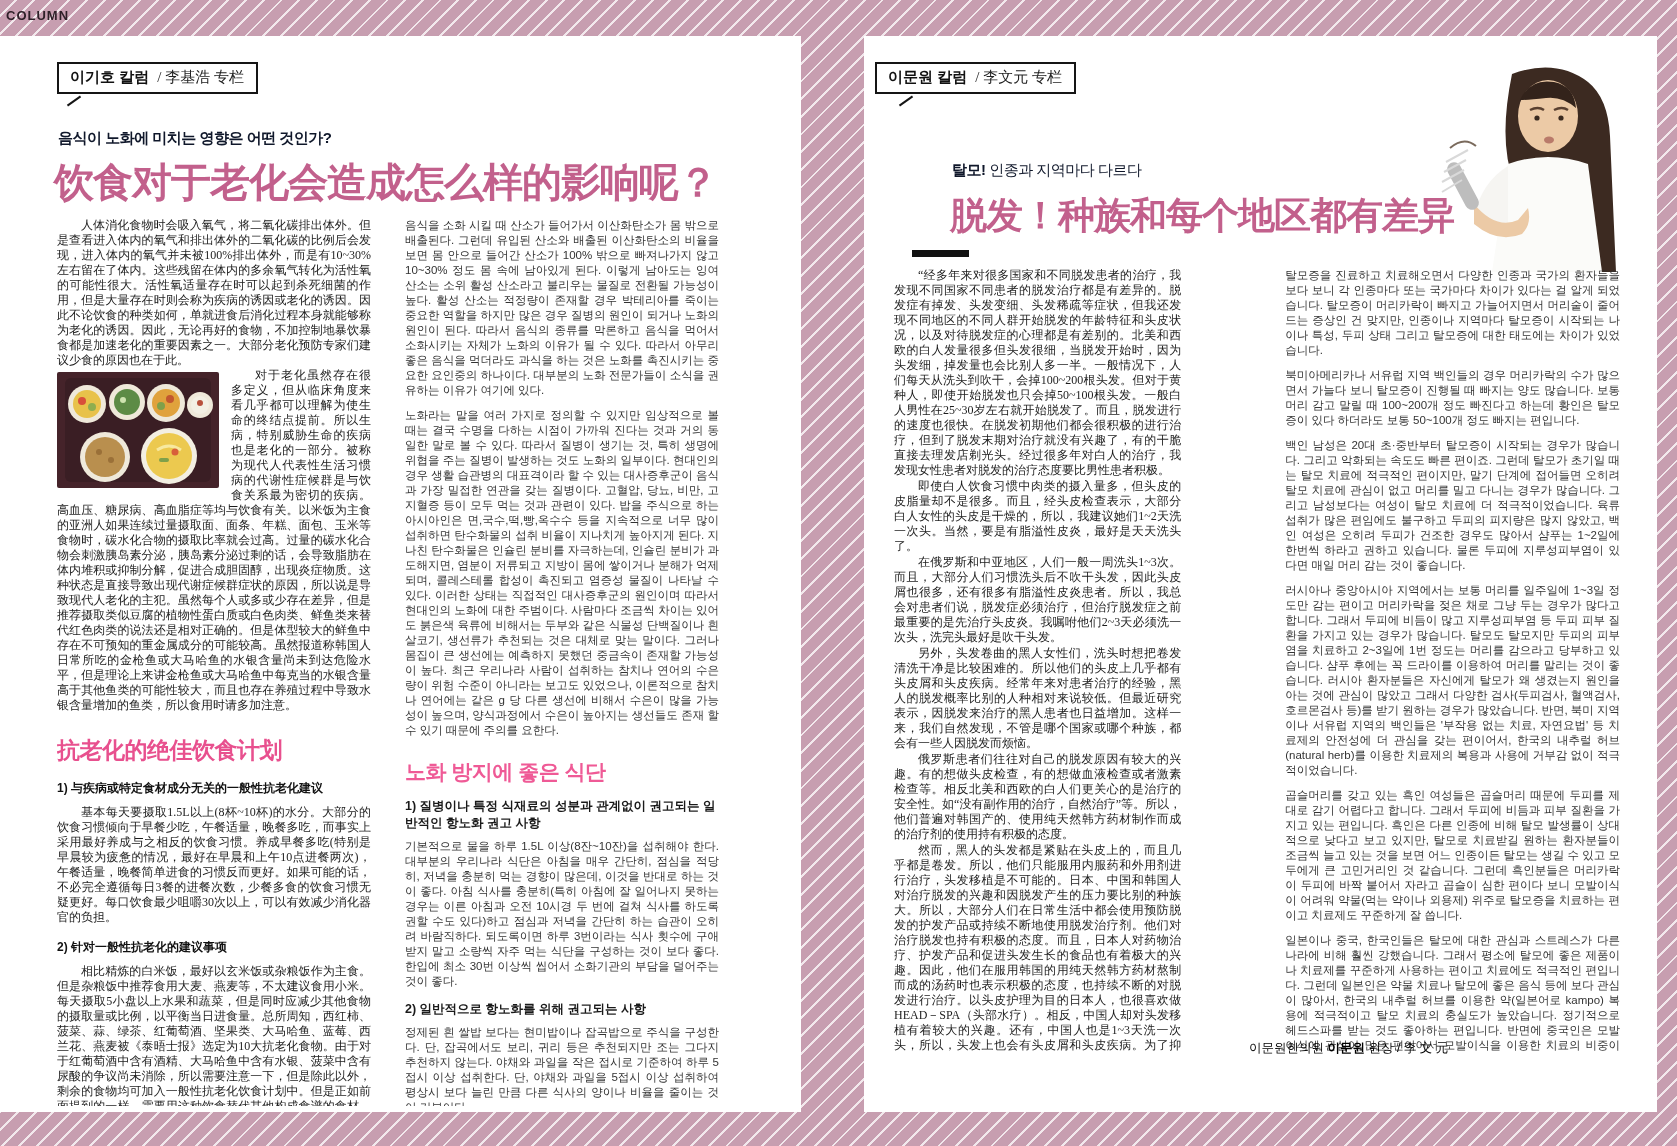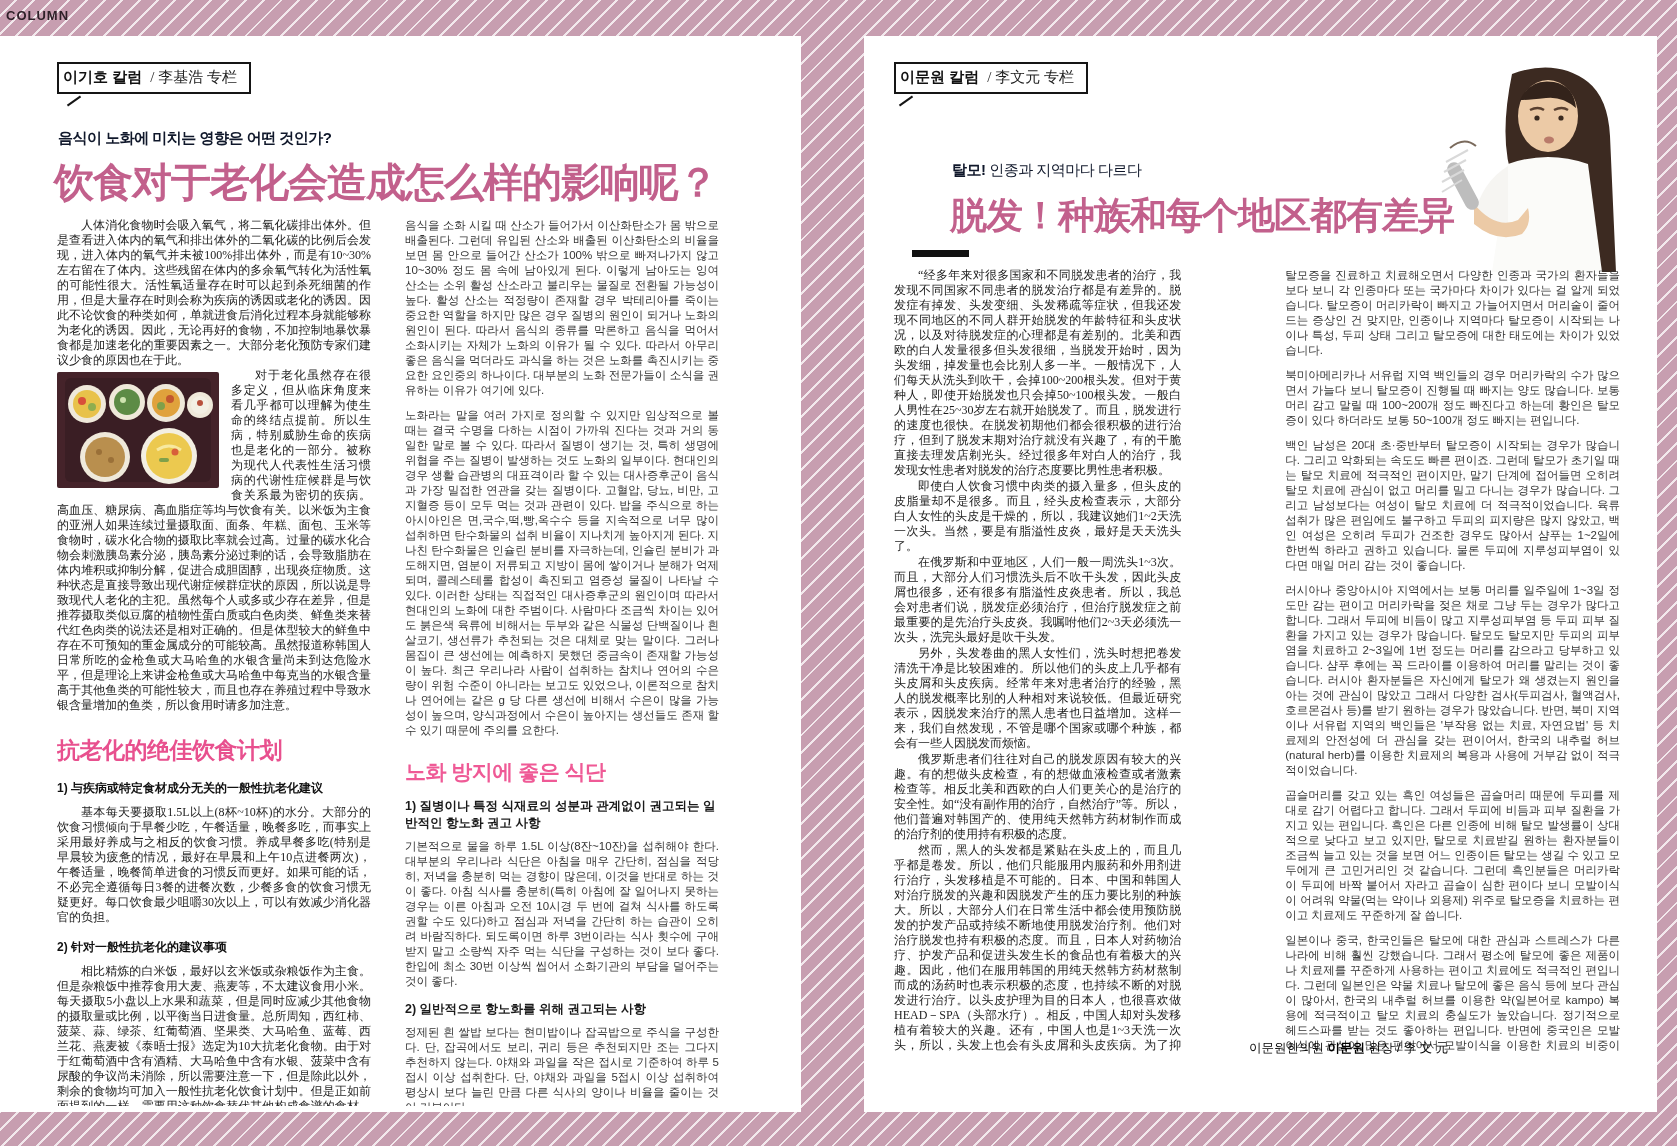--- a/index.html
+++ b/index.html
@@ -7,21 +7,21 @@
   #canvas {
     position:relative; width:1677px; height:1146px; overflow:hidden;
     background:repeating-linear-gradient(135deg,#c79eb0 0px,#c79eb0 10.5px,#f2e8ec 10.5px,#f2e8ec 12.5px);
     font-family:"Liberation Sans", sans-serif;
   }
   .kicker { position:absolute; left:6px; top:8px; font-size:13px; font-weight:bold; color:#2e2028; letter-spacing:1px; }
   .page { position:absolute; top:36px; height:1076px; background:#ffffff; }
   .page.left  { left:0;   width:801px; }
   .page.right { left:864px; width:793px; }
 
-  .label-box { position:absolute; display:inline-block; border:2px solid #151515; background:#fff; padding:4px 12px 5px 4px; font-size:15px; white-space:nowrap; }
+  .label-box { position:absolute; display:inline-block; border:2px solid #151515; background:#fff; padding:4px 12px 5px 11px; font-size:15px; white-space:nowrap; }
   .label-box .kr { font-weight:bold; color:#111; font-family:"Liberation Sans",sans-serif; }
   .label-box .zh { color:#222; font-family:"Liberation Serif",serif; margin-left:4px; }
   .label-tail { position:absolute; width:16px; height:2px; background:#151515; transform:rotate(-35deg); }
 
   .subtitle { position:absolute; font-size:15px; font-weight:bold; color:#0f172a; letter-spacing:-0.5px; }
   .subtitle .light { font-weight:normal; }
   .big-title { position:absolute; font-size:40px; font-weight:bold; color:#c2608c; letter-spacing:-1px; white-space:nowrap; }
   .page.right .big-title { font-size:37px; }
 
   .cols { position:absolute; display:flex; }
@@ -115,21 +115,21 @@
         <div class="kr-item-h">1) 질병이나 특정 식재료의 성분과 관계없이 권고되는 일반적인 항노화 권고 사항</div>
         <p class="kr-item-b">기본적으로 물을 하루 1.5L 이상(8잔~10잔)을 섭취해야 한다. 대부분의 우리나라 식단은 아침을 매우 간단히, 점심을 적당히, 저녁을 충분히 먹는 경향이 많은데, 이것을 반대로 하는 것이 좋다. 아침 식사를 충분히(특히 아침에 잘 일어나지 못하는 경우는 이른 아침과 오전 10시경 두 번에 걸쳐 식사를 하도록 권할 수도 있다)하고 점심과 저녁을 간단히 하는 습관이 오히려 바람직하다. 되도록이면 하루 3번이라는 식사 횟수에 구애 받지 말고 소량씩 자주 먹는 식단을 구성하는 것이 보다 좋다. 한입에 최소 30번 이상씩 씹어서 소화기관의 부담을 덜어주는 것이 좋다.</p>
         <div class="kr-item-h">2) 일반적으로 항노화를 위해 권고되는 사항</div>
         <p class="kr-item-b">정제된 흰 쌀밥 보다는 현미밥이나 잡곡밥으로 주식을 구성한다. 단, 잡곡에서도 보리, 귀리 등은 추천되지만 조는 그다지 추천하지 않는다. 야채와 과일을 작은 접시로 기준하여 하루 5접시 이상 섭취한다. 단, 야채와 과일을 5접시 이상 섭취하여 평상시 보다 늘린 만큼 다른 식사의 양이나 비율을 줄이는 것이 기본이다.</p>
 
       </div>
     </div>
   </div>
 
   <div class="page right">
-    <div class="label-box" style="left:30px; top:26px;">
+    <div class="label-box" style="left:11px; top:26px;">
       <span class="kr">이문원 칼럼</span>
       <span class="zh">/ 李文元 专栏</span>
     </div>
     <div class="label-tail" style="left:34px; top:64px;"></div>
 
     <div class="woman-photo" style="left:552px; top:8px; width:238px; height:228px;">
       <svg width="238" height="228" viewBox="0 0 238 228">
         <rect width="238" height="228" fill="#ffffff"></rect>
         <path d="M96 30 q44 -16 76 8 q20 16 22 54 l6 136 l-52 0 q-4 -60 -2 -96 q-30 18 -48 6 q-16 -40 -2 -108z" fill="#3c2a21"></path>
         <ellipse cx="132" cy="72" rx="30" ry="36" fill="#eccaa6"></ellipse>

